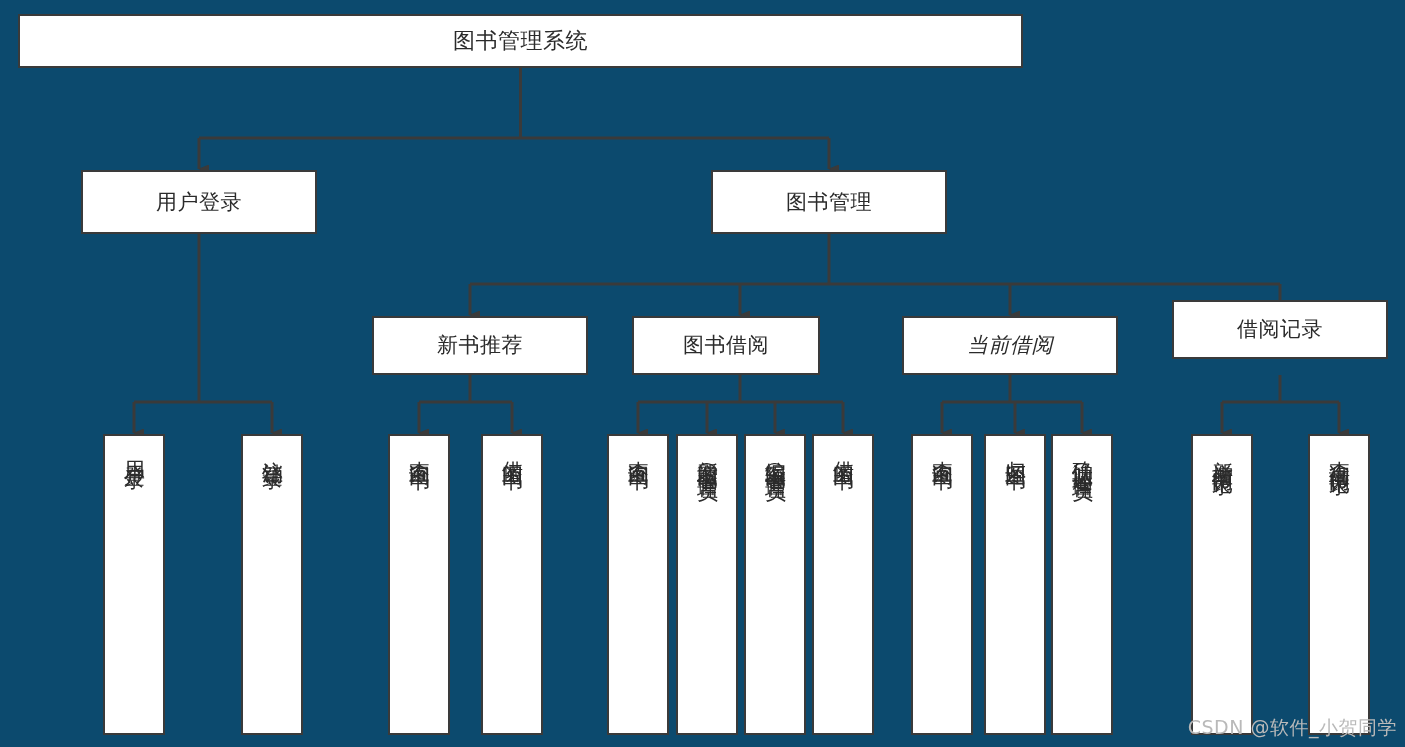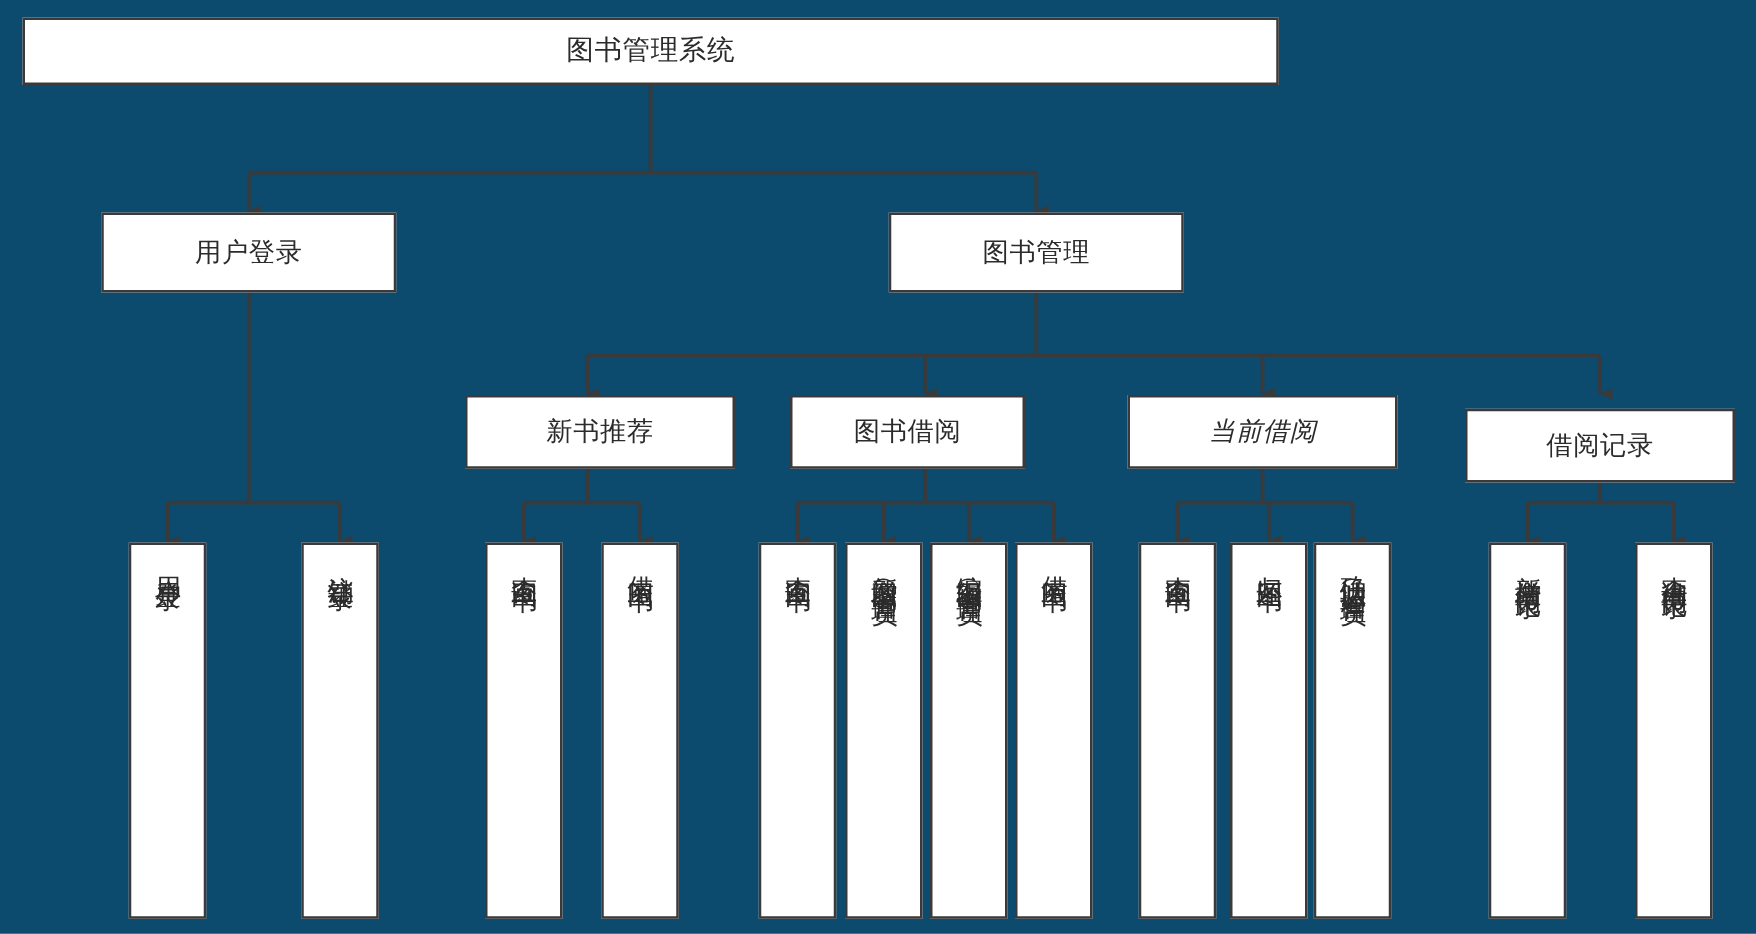--- a/index.html
+++ b/index.html
@@ -127,21 +127,21 @@
       </div>
       <div class="node" style="left: 372px; top: 316px; width: 216px; height: 59px;">
         <span class="node-label">新书推荐</span>
       </div>
       <div class="node" style="left: 632px; top: 316px; width: 188px; height: 59px;">
         <span class="node-label">图书借阅</span>
       </div>
       <div class="node" style="left: 902px; top: 316px; width: 216px; height: 59px; font-style: italic;">
         <span class="node-label">当前借阅</span>
       </div>
-      <div class="node" style="left: 1172px; top: 327px; width: 216px; height: 59px;">
+      <div class="node" style="left: 1172px; top: 300px; width: 216px; height: 59px;">
         <span class="node-label">借阅记录</span>
       </div>
       <div class="node vertical" style="left: 103px; top: 434px; width: 62px; height: 301px;">
         <span class="node-label">用户登录</span>
       </div>
       <div class="node vertical" style="left: 241px; top: 434px; width: 62px; height: 301px;">
         <span class="node-label">注销登录</span>
       </div>
       <div class="node vertical" style="left: 388px; top: 434px; width: 62px; height: 301px;">
         <span class="node-label">查询图书</span>
@@ -171,14 +171,15 @@
         <span class="node-label">确认归还（管理员）</span>
       </div>
       <div class="node vertical" style="left: 1191px; top: 434px; width: 62px; height: 301px;">
         <span class="node-label">新增借阅记录</span>
       </div>
       <div class="node vertical" style="left: 1308px; top: 434px; width: 62px; height: 301px;">
         <span class="node-label">查询借阅记录</span>
       </div>
     </div>
 
+  <div class="watermark">CSDN @软件_小贺同学</div>
 
 </div>
 
 </body></html>

